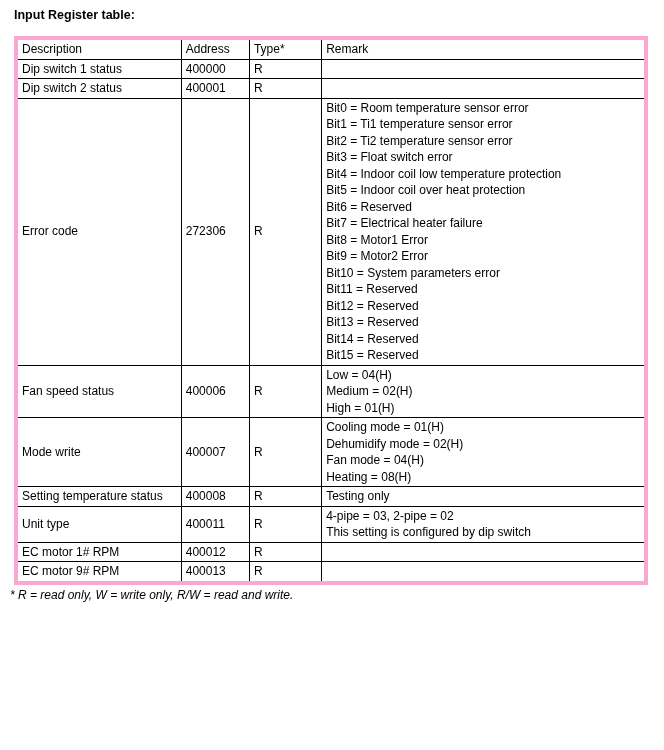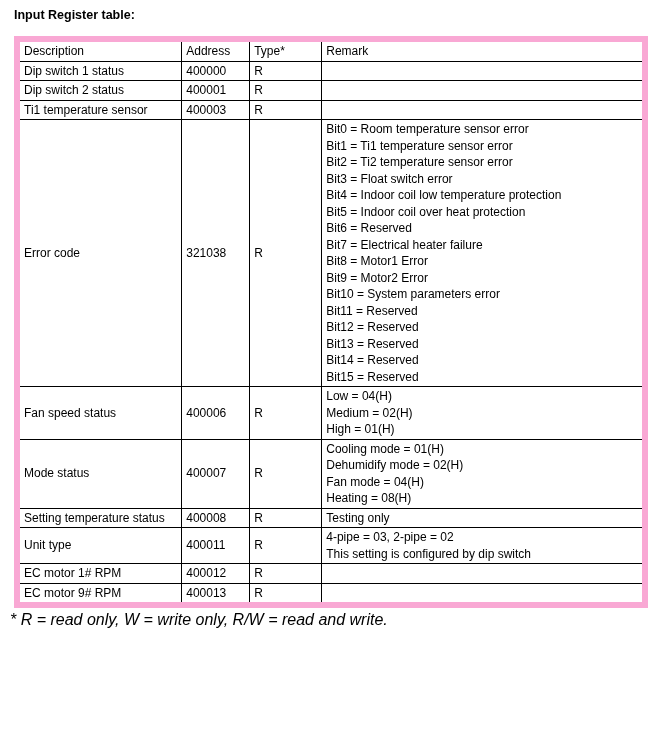--- a/index.html
+++ b/index.html
@@ -21,21 +21,21 @@
     font-weight: bold;
     font-size: 12.5px;
     padding: 8px 0 0 14px;
     margin: 0;
   }
   table.register-table {
     border-collapse: collapse;
     table-layout: fixed;
     width: 634px;
     margin: 14px 0 0 14px;
-    border: 6px solid #f9a8d4;
+    border: 4px solid #f9a8d4;
   }
   table.register-table th,
   table.register-table td {
     border: 1px solid #000000;
     padding: 1px 4px;
     line-height: 16.5px;
     text-align: left;
     vertical-align: middle;
     font-weight: normal;
     font-size: 12px;
@@ -47,21 +47,21 @@
   td.remark-cell {
     white-space: pre-line;
   }
   .col-description { width: 160px; }
   .col-address     { width: 66px; }
   .col-type        { width: 70px; }
   .col-remark      { width: 314px; }
   .footnote {
     font-style: italic;
     margin: 3px 0 16px 10px;
-    font-size: 16px;
+    font-size: 12px;
   }
 </style>
 </head>
 <body>
 
 <div class="page">
 
   <p class="doc-title">Input Register table:</p>
 
   <table class="register-table">
@@ -86,28 +86,22 @@
           <td>R</td>
           <td class="remark-cell"></td>
         </tr>
         <tr>
           <td>Dip switch 2 status</td>
           <td>400001</td>
           <td>R</td>
           <td class="remark-cell"></td>
         </tr>
         <tr>
-          <td>Ti1 temperature sensor</td>
-          <td>400003</td>
-          <td>R</td>
-          <td class="remark-cell"></td>
-        </tr>
-        <tr>
           <td>Error code</td>
-          <td>321038</td>
+          <td>272306</td>
           <td>R</td>
           <td class="remark-cell">Bit0 = Room temperature sensor error
 Bit1 = Ti1 temperature sensor error
 Bit2 = Ti2 temperature sensor error
 Bit3 = Float switch error
 Bit4 = Indoor coil low temperature protection
 Bit5 = Indoor coil over heat protection
 Bit6 = Reserved
 Bit7 = Electrical heater failure
 Bit8 = Motor1 Error
@@ -121,21 +115,21 @@
         </tr>
         <tr>
           <td>Fan speed status</td>
           <td>400006</td>
           <td>R</td>
           <td class="remark-cell">Low = 04(H)
 Medium = 02(H)
 High = 01(H)</td>
         </tr>
         <tr>
-          <td>Mode status</td>
+          <td>Mode write</td>
           <td>400007</td>
           <td>R</td>
           <td class="remark-cell">Cooling mode = 01(H)
 Dehumidify mode = 02(H)
 Fan mode = 04(H)
 Heating = 08(H)</td>
         </tr>
         <tr>
           <td>Setting temperature status</td>
           <td>400008</td>

